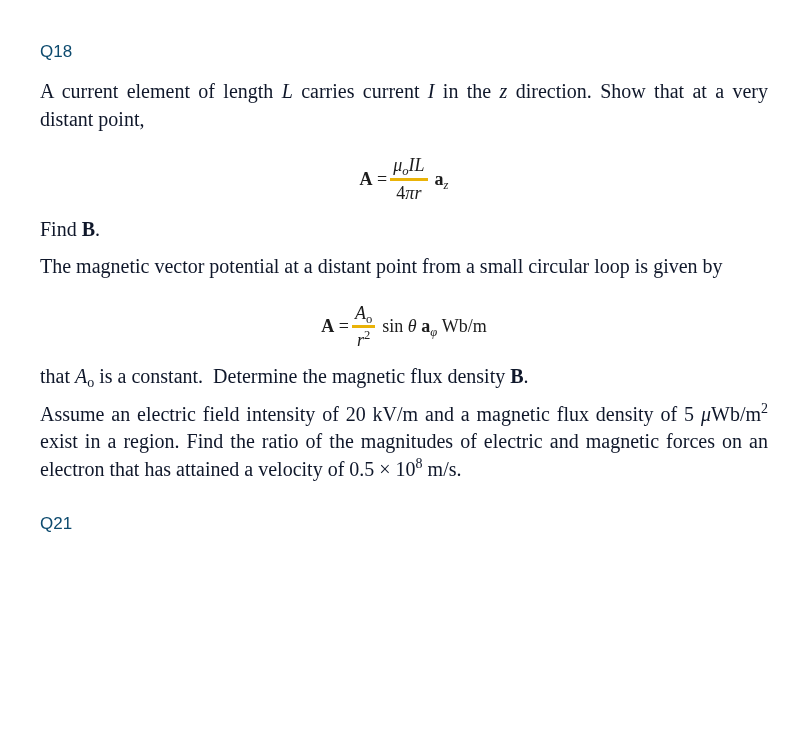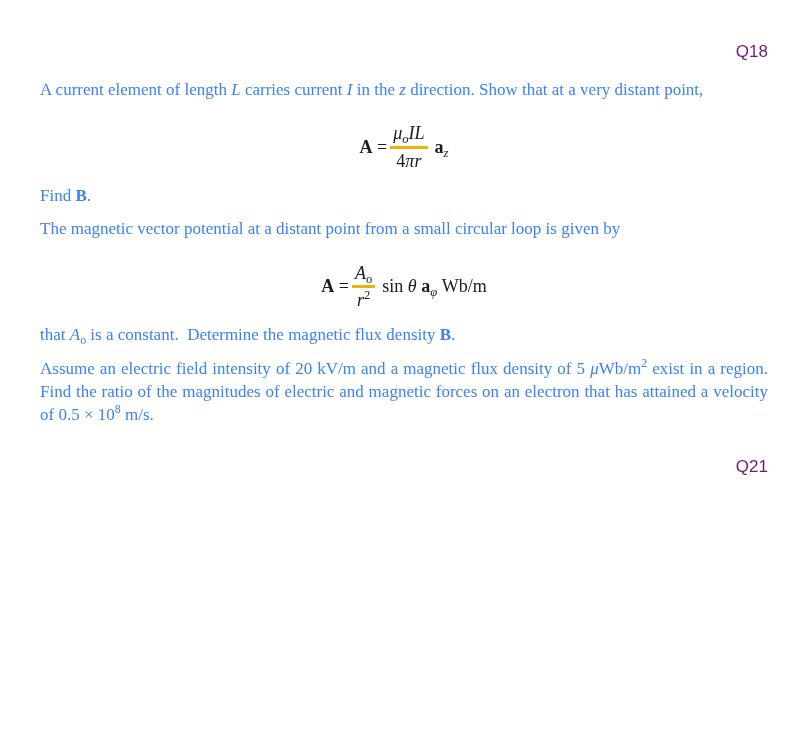--- a/index.html
+++ b/index.html
@@ -16,30 +16,29 @@
     background: #ffffff;
     color: #1c1c1c;
     font-family: "Liberation Serif", serif;
     overflow: hidden;
   }
   .qlabel {
     font-family: "Liberation Sans", sans-serif;
     font-size: 17px;
     font-weight: 400;
     margin: 30px 0 16px 0;
-    color: #701a75;
-    text-align: right;
+    color: #0c4a6e;
   }
   .question:first-child .qlabel { margin-top: 0; }
   .body {
-    font-size: 17px;
+    font-size: 20px;
     line-height: 1.38;
     margin: 0 0 10px 0;
     text-align: justify;
-    color: #3b82f6;
+    color: #0f172a;
   }
   .formula {
     text-align: center;
     font-size: 18px;
     margin: 22px 0 12px 0;
     color: #1c1c1c;
   }
   .fpart { display: inline-block; vertical-align: middle; }
   .frac {
     display: inline-block;

